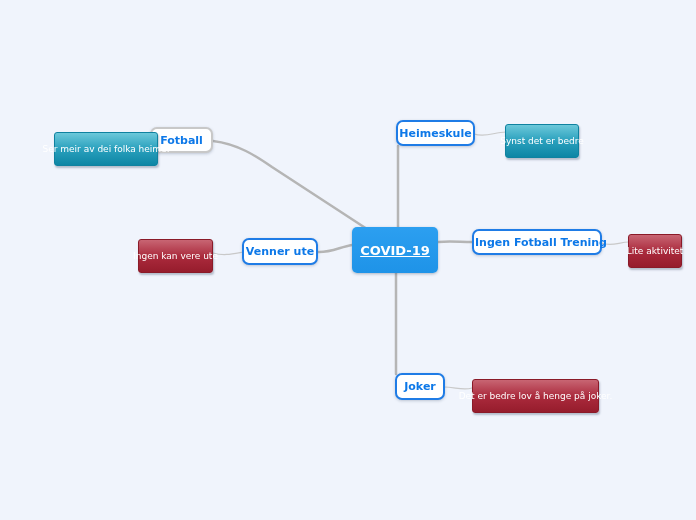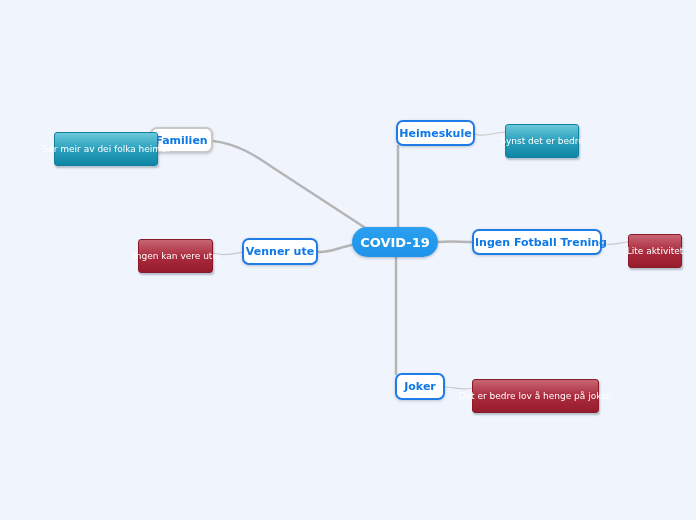--- a/index.html
+++ b/index.html
@@ -23,27 +23,28 @@
   .node {
     position: absolute;
     display: flex;
     align-items: center;
     justify-content: center;
     box-sizing: border-box;
     white-space: nowrap;
     cursor: pointer;
   }
   .root-node {
-    left: 352px; top: 227px; width: 86px; height: 30px;
+    left: 352px; top: 227px; width: 86px; height: 46px;
     background: linear-gradient(180deg, #2c9ff0 0%, #1e93e8 100%);
-    border-radius: 15px;
+    border-radius: 5px;
     color: #ffffff;
     font-size: 13px;
     font-weight: bold;
     box-shadow: 0 1px 3px rgba(40,60,90,0.35);
+    text-decoration: underline;
   }
   .branch-node {
     background: #ffffff;
     border: 2px solid #1f7ce6;
     border-radius: 7px;
     color: #0d78e8;
     font-size: 11px;
     font-weight: bold;
     box-shadow: 0 1px 3px rgba(40,60,90,0.25);
   }
@@ -89,21 +90,21 @@
 
     <path d="M 118 141 C 130 145 140 143 151 140" fill="none" stroke="#c9c9c9" stroke-width="1.2" stroke-linecap="round"></path>
     <path d="M 474 134 C 486 138 494 132 506 132" fill="none" stroke="#c9c9c9" stroke-width="1.2" stroke-linecap="round"></path>
     <path d="M 213 253 C 224 256 232 254 243 252" fill="none" stroke="#c9c9c9" stroke-width="1.2" stroke-linecap="round"></path>
     <path d="M 601 243 C 612 247 619 242 629 242" fill="none" stroke="#c9c9c9" stroke-width="1.2" stroke-linecap="round"></path>
     <path d="M 444 387 C 455 387 463 391 472 388" fill="none" stroke="#c9c9c9" stroke-width="1.2" stroke-linecap="round"></path>
   </svg>
 
   <div class="node root-node">COVID-19</div>
 
-  <div class="node branch-node gray-border b-familien">Familien</div>
+  <div class="node branch-node gray-border b-familien">Fotball</div>
 
   <div class="node branch-node b-heimeskule">Heimeskule</div>
 
   <div class="node branch-node b-venner">Venner ute</div>
 
   <div class="node branch-node b-fotball">Ingen Fotball Trening</div>
 
   <div class="node branch-node b-joker">Joker</div>
 
   <div class="node leaf-node teal l-familien">Ser meir av dei folka heime.</div>

